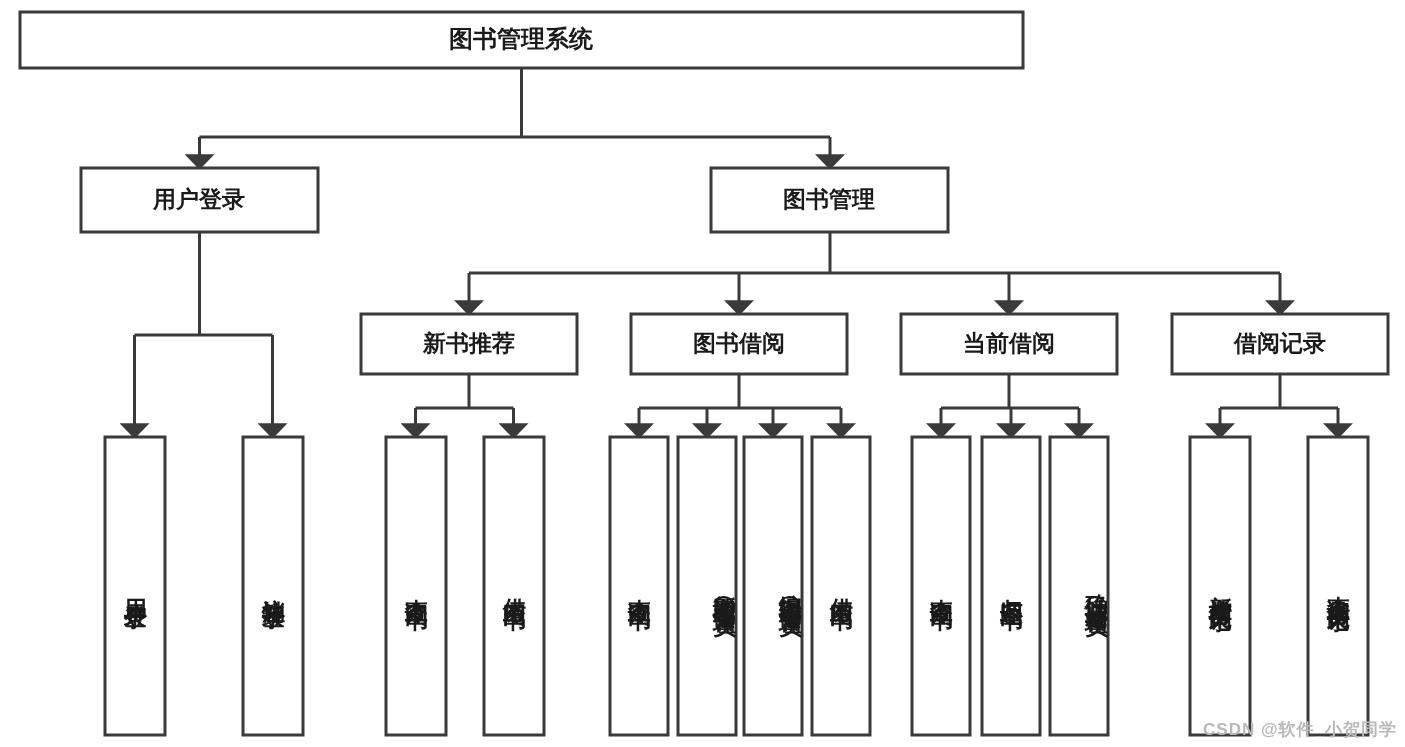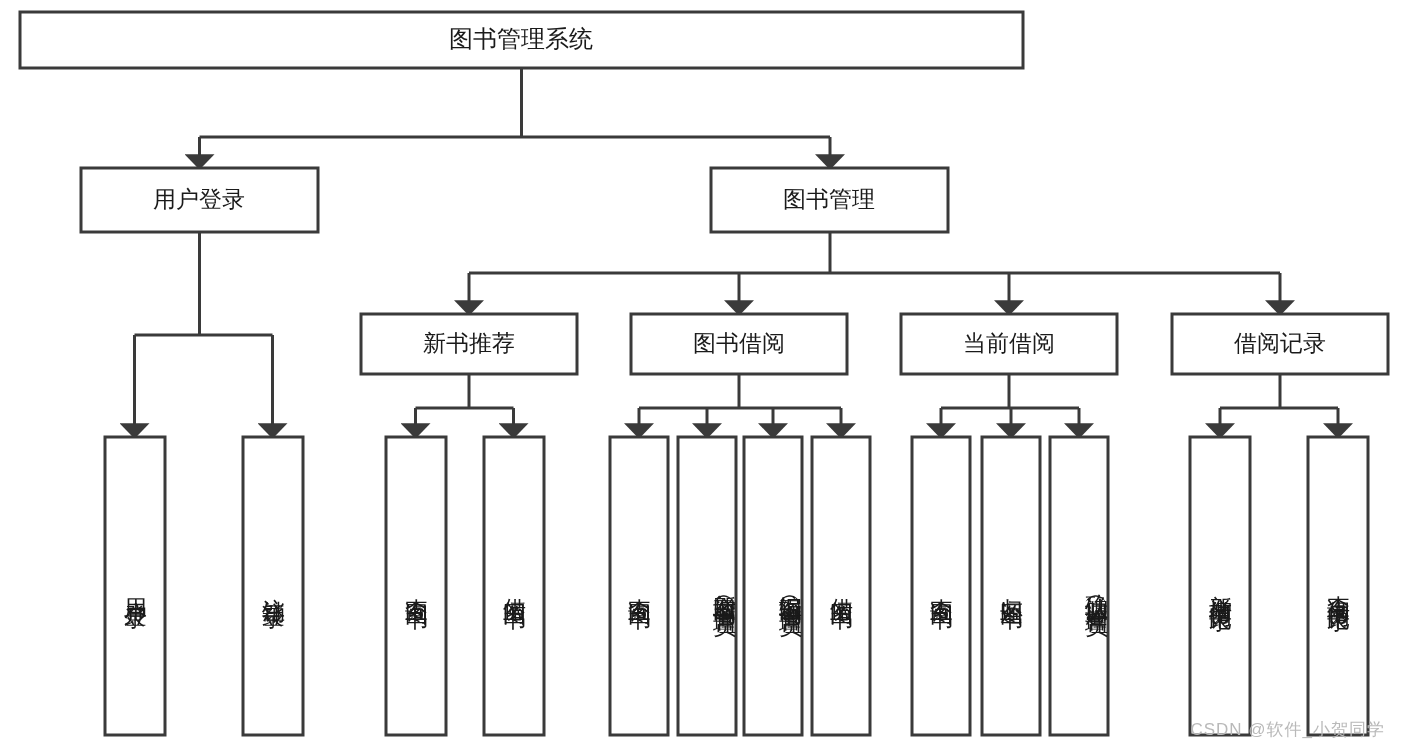--- a/index.html
+++ b/index.html
@@ -1,20 +1,20 @@
 <!DOCTYPE html>
 <html><head>
 <meta charset="utf-8">
 <style>
   html,body{margin:0;padding:0;background:#ffffff;}
   body{
     font-family:"Liberation Sans","DejaVu Sans",sans-serif;
     width:1405px;height:747px;overflow:hidden;
   }
-  #stage{position:relative;width:1405px;height:747px;background:#fff;}
+  #stage{position:relative;width:1405px;height:747px;background:#fff;font-weight:bold;}
   svg#diagram{position:absolute;left:0;top:0;width:1405px;height:747px;}
   .node-rect{fill:#ffffff;stroke:#3a3a3a;stroke-width:3;}
   .leaf-rect{fill:#ffffff;stroke:#3a3a3a;stroke-width:3;}
   .link{stroke:#3a3a3a;stroke-width:3;fill:none;}
   .node-label{
     font-family:"Liberation Sans","DejaVu Sans",sans-serif;
     font-size:23px;fill:#1a1a1a;text-anchor:middle;dominant-baseline:middle;
   }
   .title-label{
     font-family:"Liberation Sans","DejaVu Sans",sans-serif;
@@ -30,21 +30,21 @@
     color:#1a1a1a;
     letter-spacing:3px;
     display:flex;
     align-items:center;
     justify-content:center;
     white-space:nowrap;
     pointer-events:none;
   }
   #watermark{
     position:absolute;
-    right:20px;bottom:6px;
+    right:8px;bottom:6px;
     font-family:"Liberation Sans","DejaVu Sans",sans-serif;
     font-size:17px;
     color:#b9b9b9;
     letter-spacing:1px;
     white-space:nowrap;
   }
 </style>
 </head>
 <body>
 

